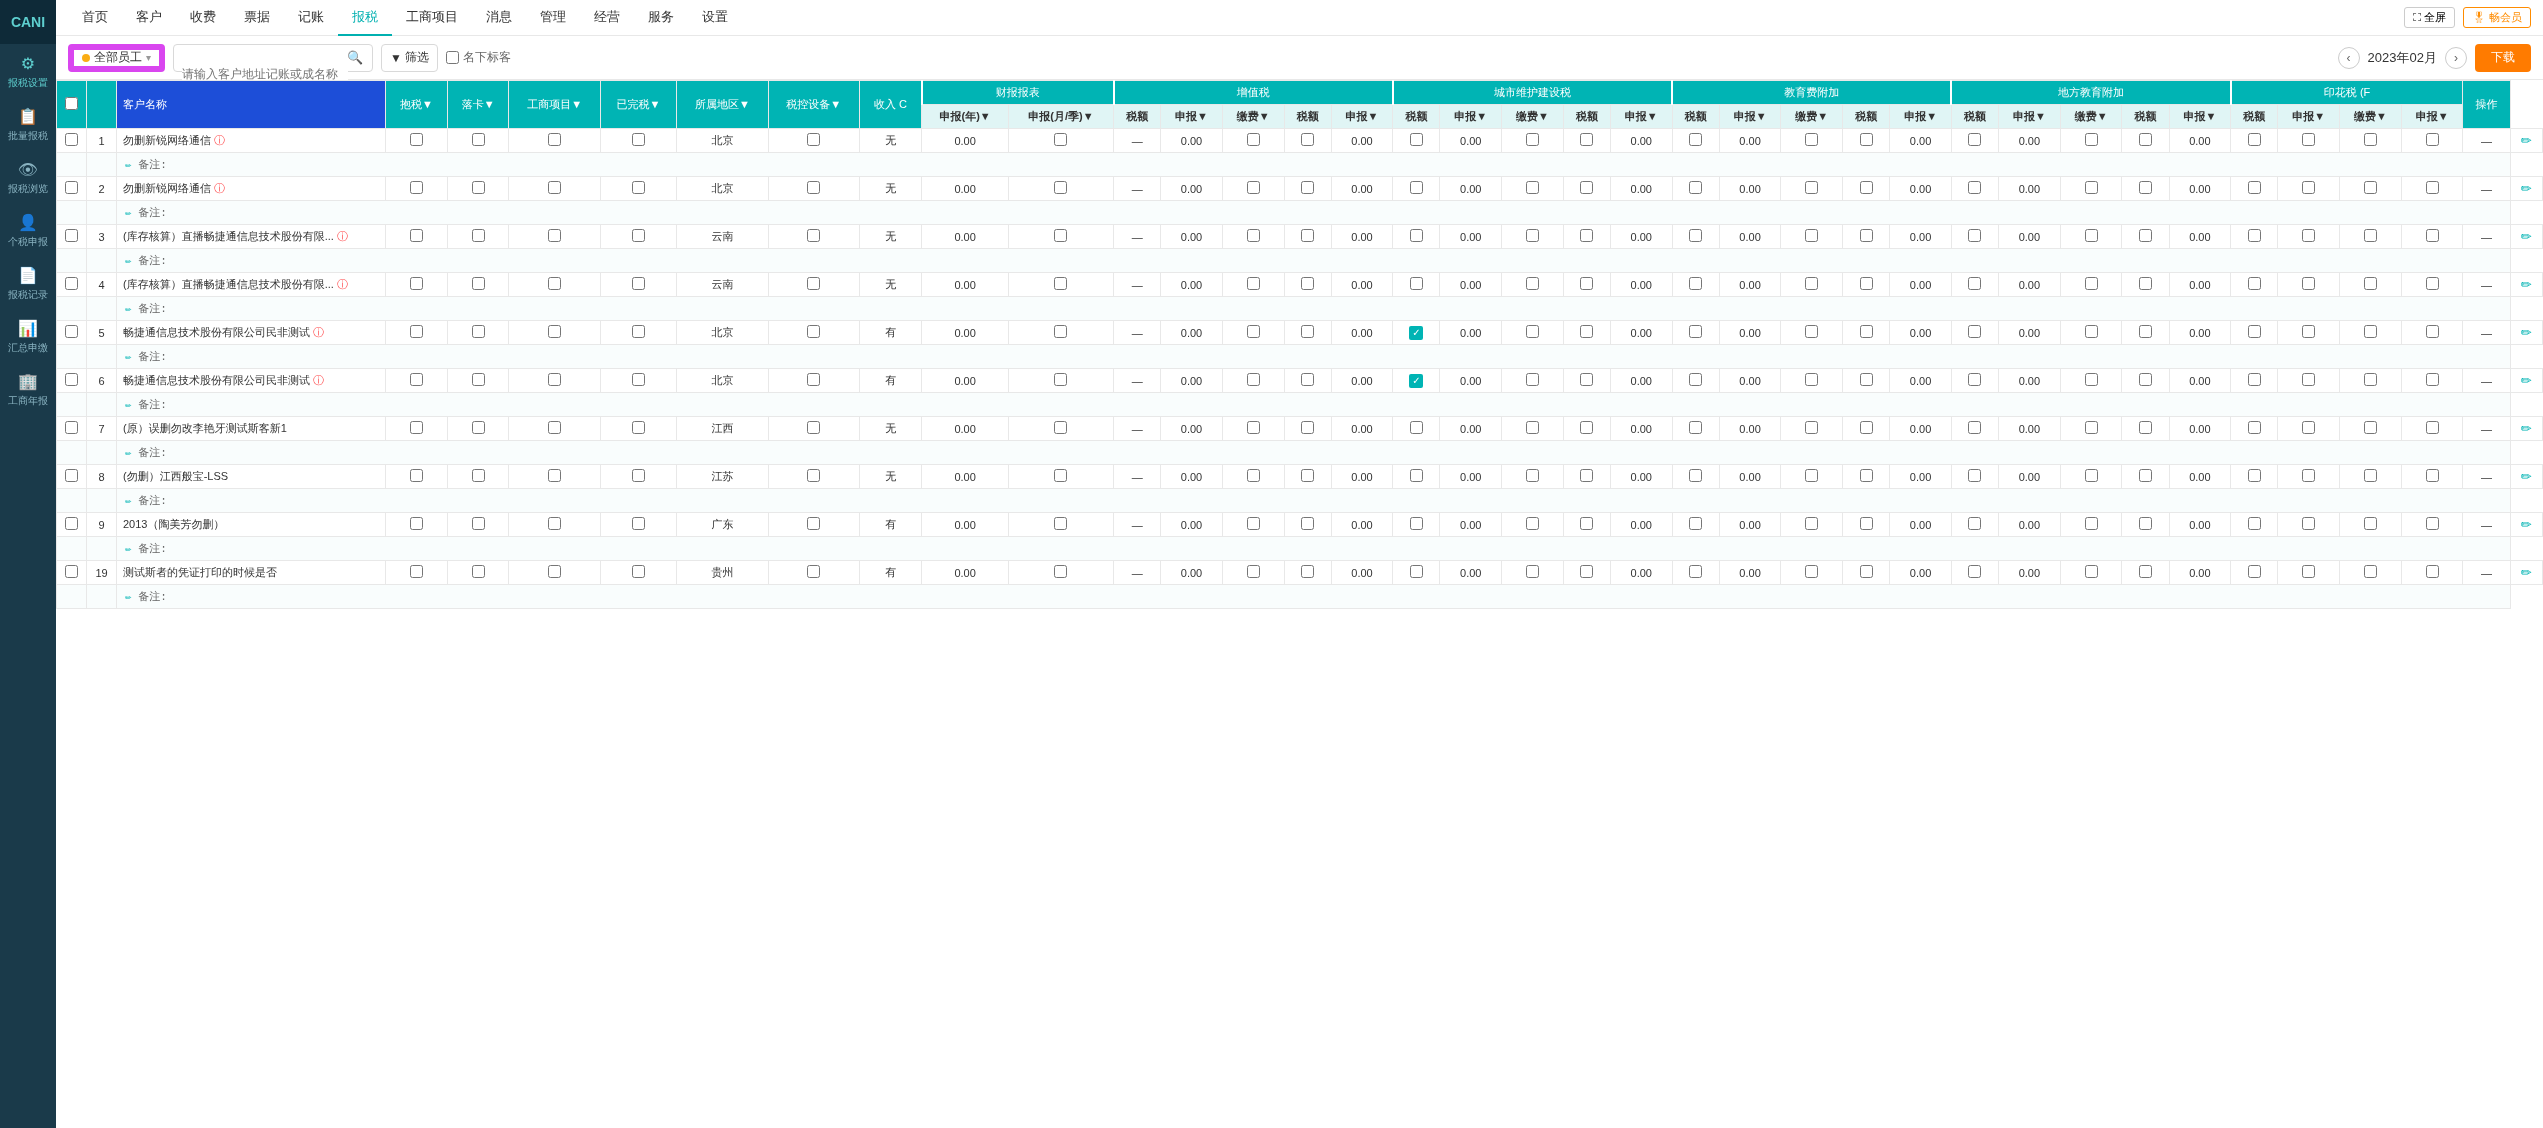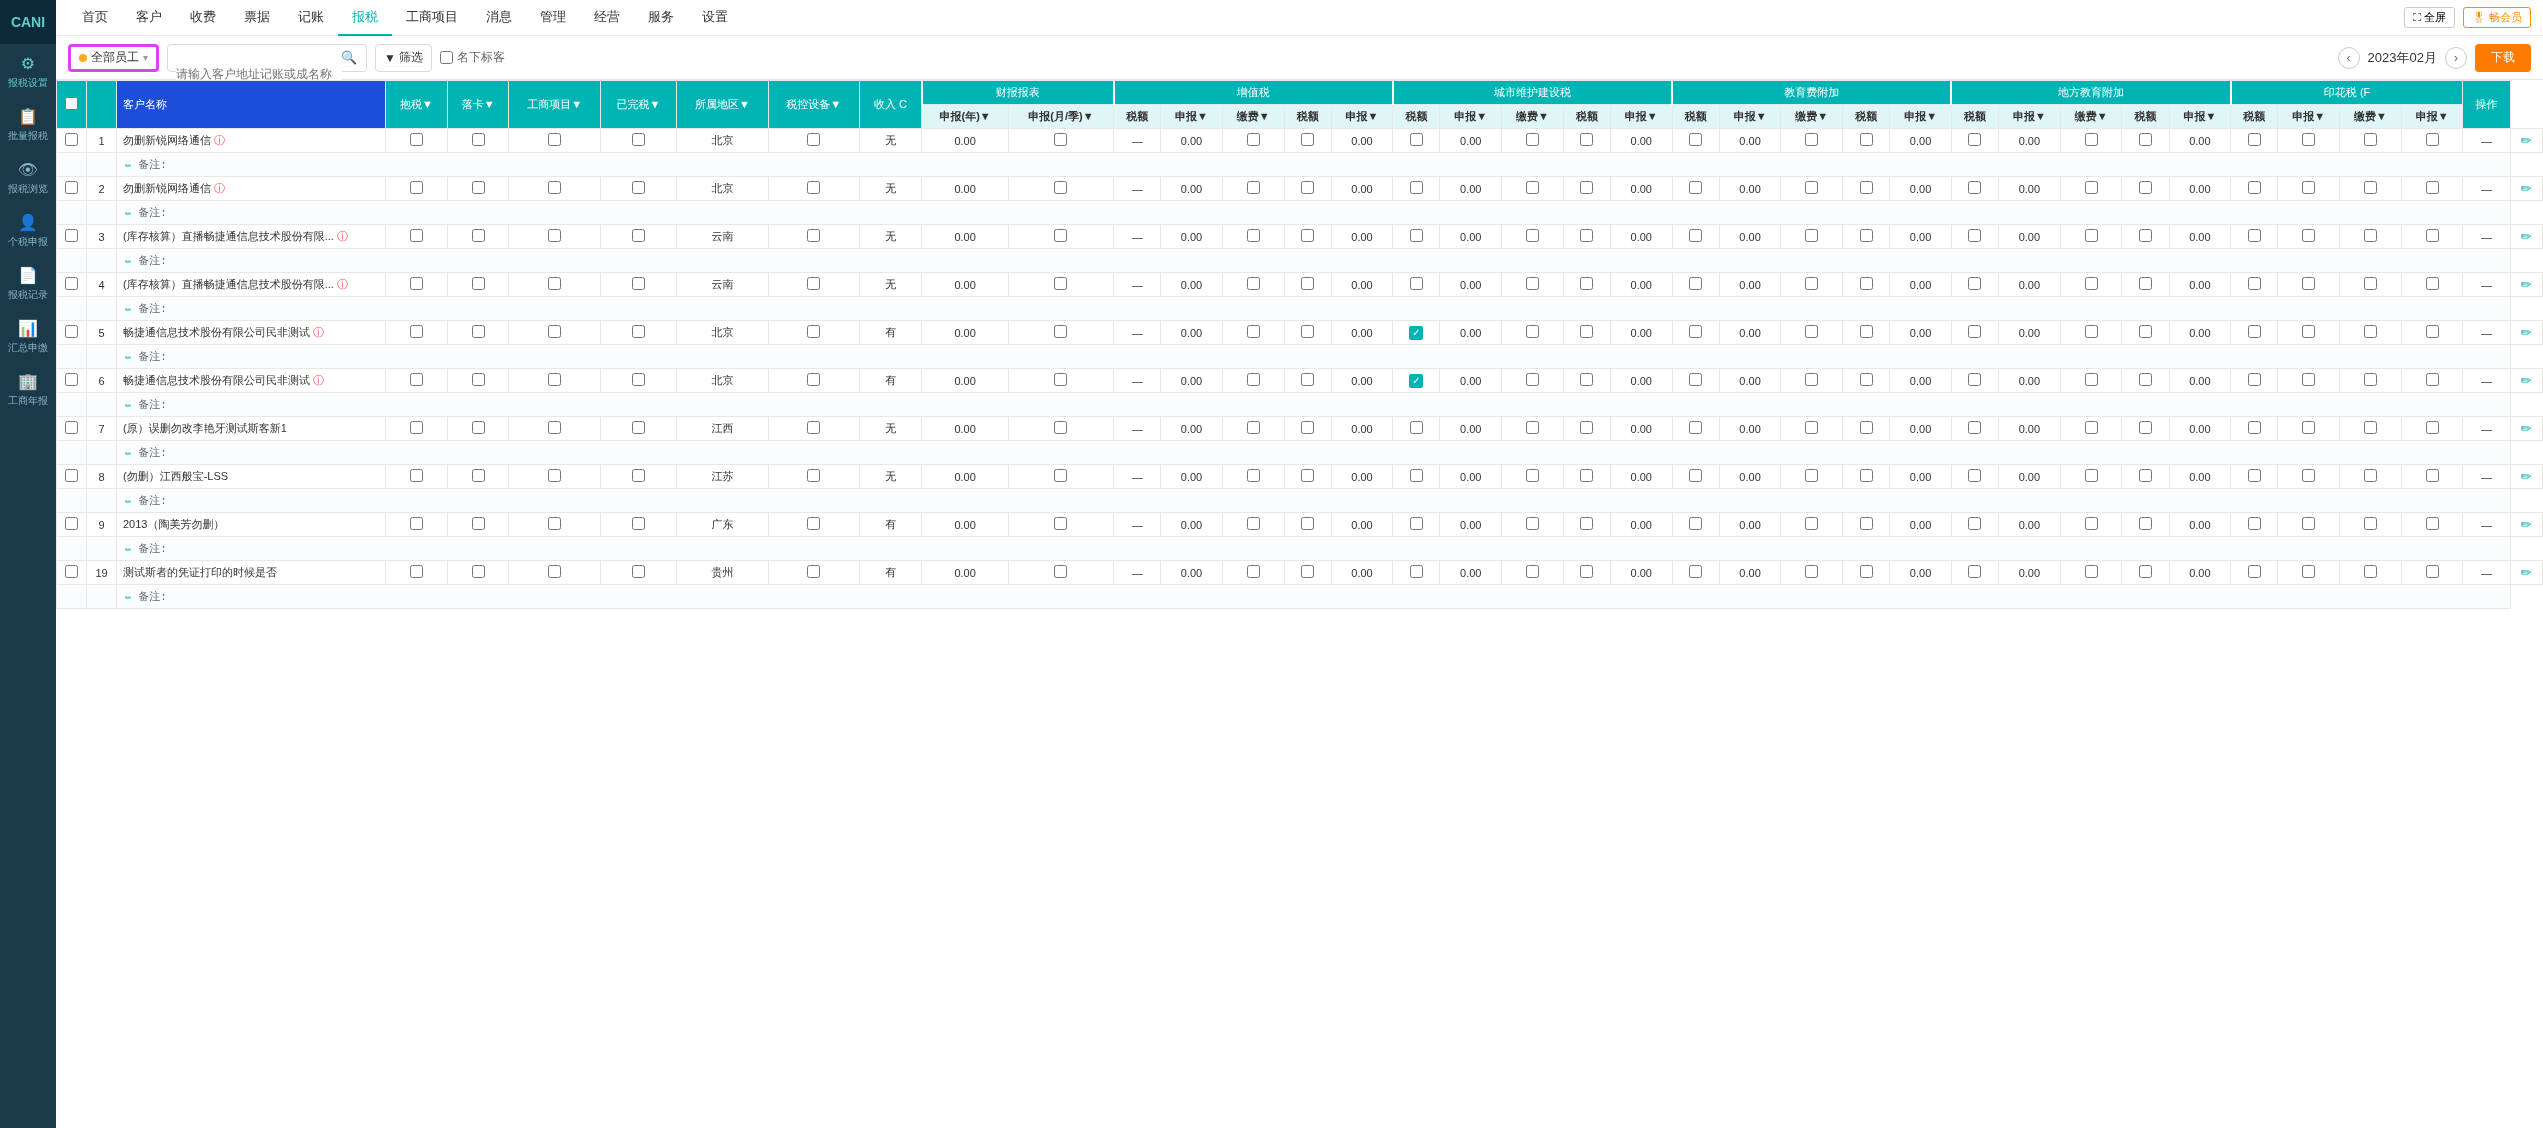--- a/index.html
+++ b/index.html
@@ -129,21 +129,21 @@
     }
     .toolbar-left {
       display: flex;
       align-items: center;
       gap: 8px;
       flex: 1;
     }
     .employee-select {
       display: flex;
       align-items: center;
-      border: 3px solid #d946ef;
+      border: 6px solid #d946ef;
       border-radius: 4px;
       padding: 8px 8px;
       height: 28px;
       background: #fff;
       gap: 4px;
       cursor: pointer;
     }
     .employee-select .dot {
       width: 8px; height: 8px;
       background: #faad14;

